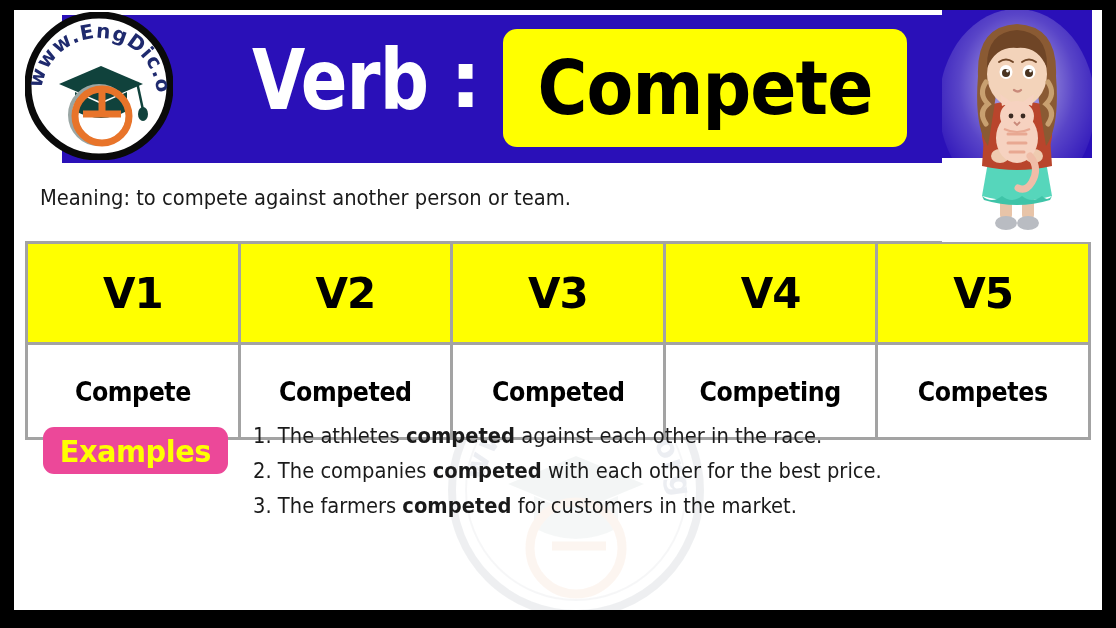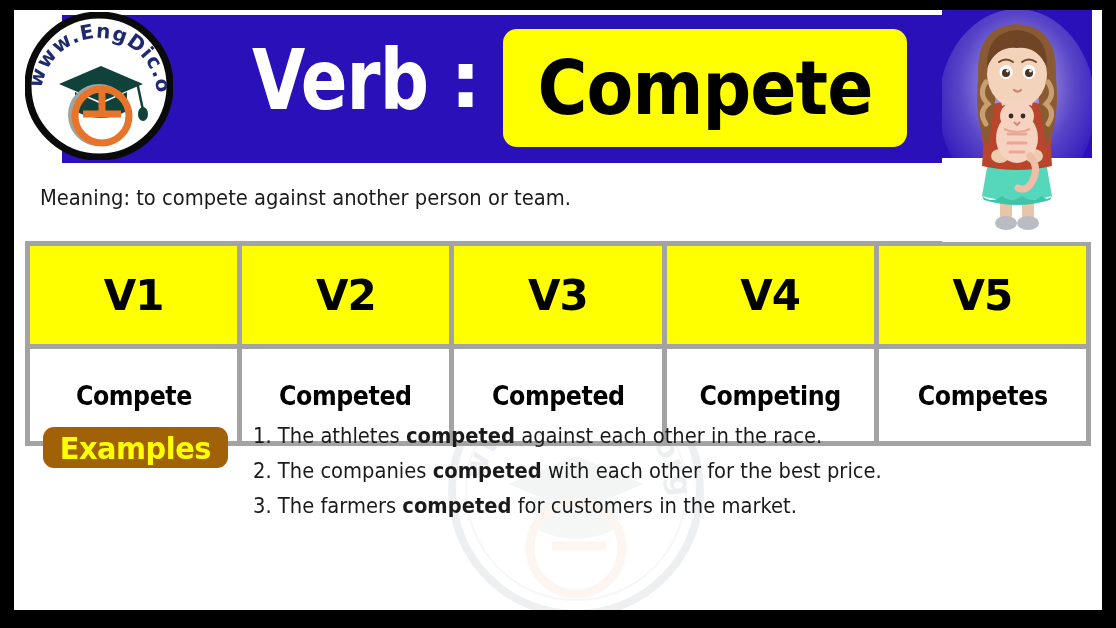--- a/index.html
+++ b/index.html
@@ -145,21 +145,21 @@
     position: absolute;
     left: 11px;
     top: 231px;
     width: 1066px;
     border-collapse: collapse;
     table-layout: fixed;
     z-index: 3;
     background: transparent;
   }
   .verb-table td {
-    border: 5px solid #a3a3a3;
+    border: 3px solid #a3a3a3;
     text-align: center;
     padding: 16px;
   }
   .verb-table tr.head td {
     background: #ffff00;
     height: 66px;
     color: #000000;
     font-family: "DejaVu Sans", sans-serif;
     font-weight: bold;
     font-size: 42px;
@@ -185,22 +185,22 @@
     left: 11px;
     top: 409px;
     width: 1066px;
     z-index: 3;
   }
   .examples-badge {
     position: absolute;
     left: 18px;
     top: 8px;
     width: 185px;
-    height: 41px;
-    background: #a16207;
+    height: 47px;
+    background: #ec4899;
     border-radius: 11px;
     display: flex;
     align-items: center;
     justify-content: center;
   }
   .examples-badge-text {
     color: #ffff00;
     font-family: "DejaVu Sans", sans-serif;
     font-weight: bold;
     font-size: 31px;

